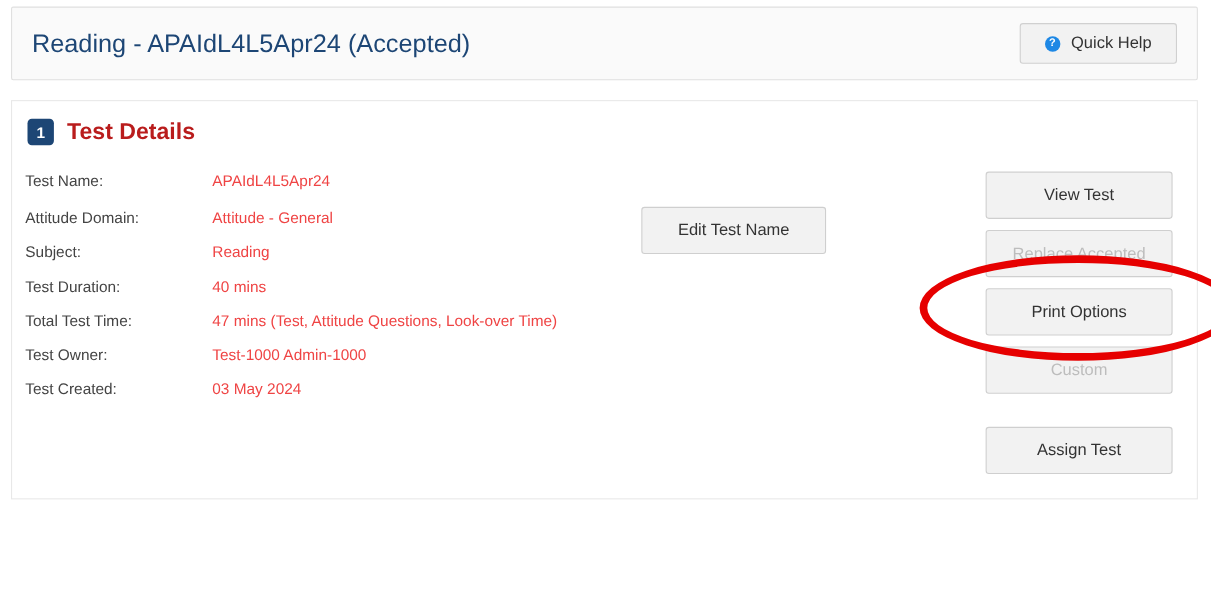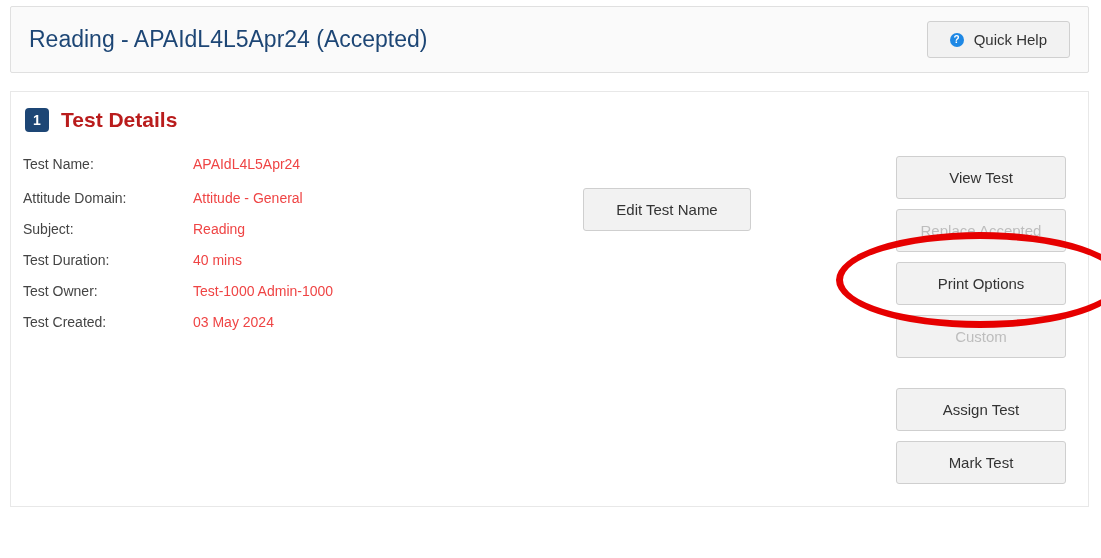--- a/index.html
+++ b/index.html
@@ -109,35 +109,38 @@
         </div>
         <div class="detail-row">
           <div class="detail-label">Subject:</div>
           <div class="detail-value">Reading</div>
         </div>
         <div class="detail-row">
           <div class="detail-label">Test Duration:</div>
           <div class="detail-value">40 mins</div>
         </div>
         <div class="detail-row">
+          <div class="detail-label">Total Test Time:</div>
+          <div class="detail-value">47 mins (Test, Attitude Questions, Look-over Time)</div>
+        </div>
+        <div class="detail-row">
           <div class="detail-label">Test Owner:</div>
           <div class="detail-value">Test-1000 Admin-1000</div>
         </div>
         <div class="detail-row">
           <div class="detail-label">Test Created:</div>
           <div class="detail-value">03 May 2024</div>
         </div>
       </div>
 
       <div class="actions-col" style="position:relative;">
         <button class="btn">View Test</button>
         <button class="btn disabled">Replace Accepted</button>
         <button class="btn">Print Options</button>
         <button class="btn disabled">Custom</button>
         <div class="spacer"></div>
         <button class="btn">Assign Test</button>
-        <button class="btn">Mark Test</button>
 
         <div class="highlight-ellipse" style="left:-60px; top:76px; width:288px; height:96px;"></div>
       </div>
     </div>
   </div>
 </div>
 
 </body></html>

